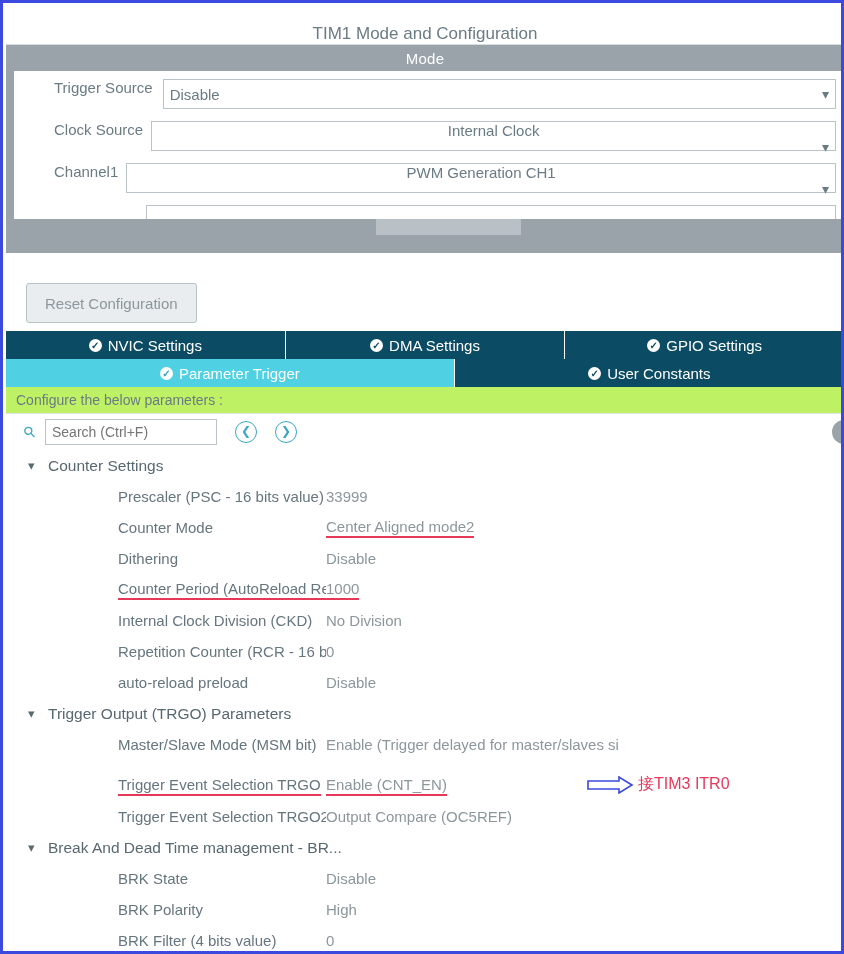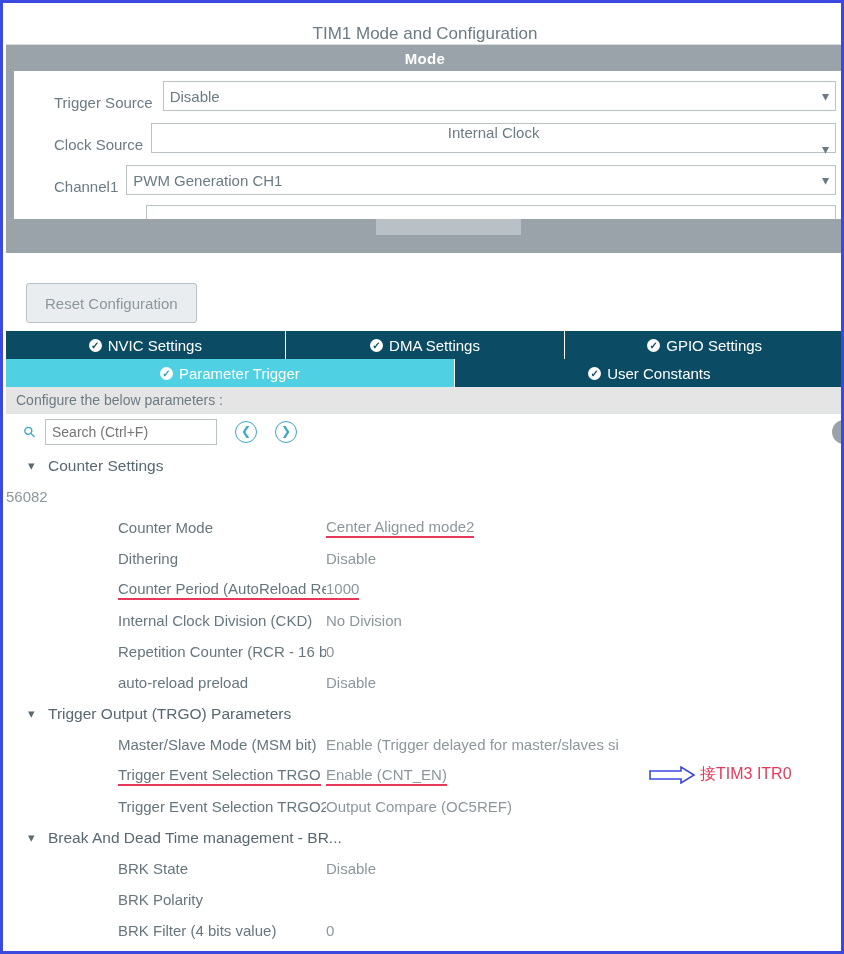--- a/index.html
+++ b/index.html
@@ -43,21 +43,21 @@
     justify-content: center;
     border-bottom: 1px solid #d7dde0;
   }
 
   
   .mode-header {
     height: 26px;
     background: #9aa3a9;
     color: #ffffff;
     font-size: 15px;
-    font-weight: bold;
+    font-weight: normal;
     display: flex;
     align-items: center;
     justify-content: center;
     letter-spacing: 0.3px;
   }
 
   
   .mode-body {
     position: relative;
     background: #ffffff;
@@ -66,21 +66,21 @@
   .left-rail {
     position: absolute;
     left: 0;
     top: 0;
     bottom: 0;
     width: 8px;
     background: #9aa3a9;
   }
   .form-row {
     display: flex;
-    align-items: flex-end;
+    align-items: flex-start;
     height: 32px;
     margin-bottom: 10px;
     padding-left: 48px;
   }
   .form-label {
     color: #6b7b84;
     font-size: 15px;
     white-space: nowrap;
     margin-right: 8px;
   }
@@ -103,21 +103,21 @@
     color: #6b7b84;
     font-size: 14px;
   }
   .combo-partial {
     height: 14px;
     border-bottom: none;
     overflow: hidden;
   }
   .row-trigger .combo { margin-left: 2px; }
   .row-clock .combo { margin-left: 0; flex-direction: column; }
-  .row-ch1 .combo { margin-left: 0; }
+  .row-ch1 .combo { margin-left: 0; flex-direction: column; }
 
   
   .grey-band {
     height: 34px;
     background: #9aa3a9;
     position: relative;
   }
   .grey-band .hscroll {
     position: absolute;
     left: 370px;
@@ -187,21 +187,21 @@
   .tab.active .check-ic { color: #2aa4bb; }
 
   
   .configure-bar {
     height: 26px;
     display: flex;
     align-items: center;
     padding-left: 10px;
     font-size: 14px;
     color: #6b7b84;
-    background: #e5e5e5;
+    background: #bef264;
     border-bottom: 1px solid #dfe4e6;
   }
 
   
   .search-bar {
     height: 36px;
     display: flex;
     align-items: center;
     padding-left: 18px;
     gap: 10px;
@@ -404,21 +404,22 @@
     </div>
 
     <div class="param-list">
 
       <div class="group-row">
         <span class="chev-down">▾</span>
         <span class="group-label">Counter Settings</span>
       </div>
 
       <div class="param-row">
-        <span class="p-val">56082</span>
+        <span class="p-name">Prescaler (PSC - 16 bits value)</span>
+        <span class="p-val">33999</span>
       </div>
       <div class="param-row">
         <span class="p-name">Counter Mode</span>
         <span class="p-val"><span class="underline">Center Aligned mode2</span></span>
       </div>
       <div class="param-row">
         <span class="p-name">Dithering</span>
         <span class="p-val">Disable</span>
       </div>
       <div class="param-row">
@@ -440,24 +441,24 @@
 
       <div class="group-row">
         <span class="chev-down">▾</span>
         <span class="group-label">Trigger Output (TRGO) Parameters</span>
       </div>
 
       <div class="param-row">
         <span class="p-name">Master/Slave Mode (MSM bit)</span>
         <span class="p-val">Enable (Trigger delayed for master/slaves si</span>
       </div>
-      <div class="param-row" style="position:relative;">
+      <div class="param-row" style="position:relative;margin-top:10px;">
         <span class="p-name"><span class="underline">Trigger Event Selection TRGO</span></span>
         <span class="p-val"><span class="underline">Enable (CNT_EN)</span></span>
-        <span class="annot" style="left:642px;top:4px;">
+        <span class="annot" style="left:580px;top:4px;">
           <span class="arrow-ic">
             <svg width="48" height="18" viewBox="0 0 48 18">
               <path d="M2 5 L33 5 L33 1 L46 9 L33 17 L33 13 L2 13 Z" fill="#ffffff" stroke="#3b49df" stroke-width="1.6"></path>
             </svg>
           </span>
           <span class="annot-text">接TIM3 ITR0</span>
         </span>
       </div>
       <div class="param-row">
         <span class="p-name">Trigger Event Selection TRGO2</span>
@@ -468,20 +469,21 @@
         <span class="chev-down">▾</span>
         <span class="group-label">Break And Dead Time management - BR...</span>
       </div>
 
       <div class="param-row">
         <span class="p-name">BRK State</span>
         <span class="p-val">Disable</span>
       </div>
       <div class="param-row">
         <span class="p-name">BRK Polarity</span>
+        <span class="p-val">High</span>
       </div>
       <div class="param-row">
         <span class="p-name">BRK Filter (4 bits value)</span>
         <span class="p-val">0</span>
       </div>
 
     </div>
   </div>
 </div>
 

